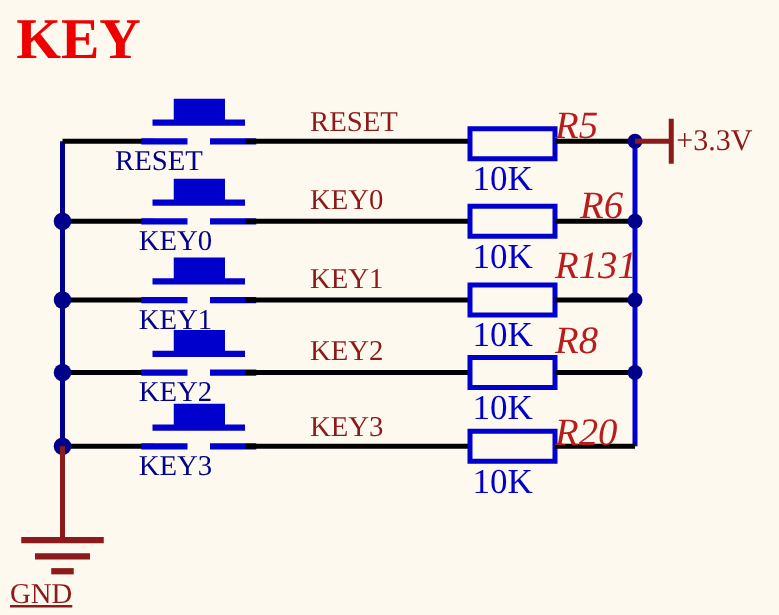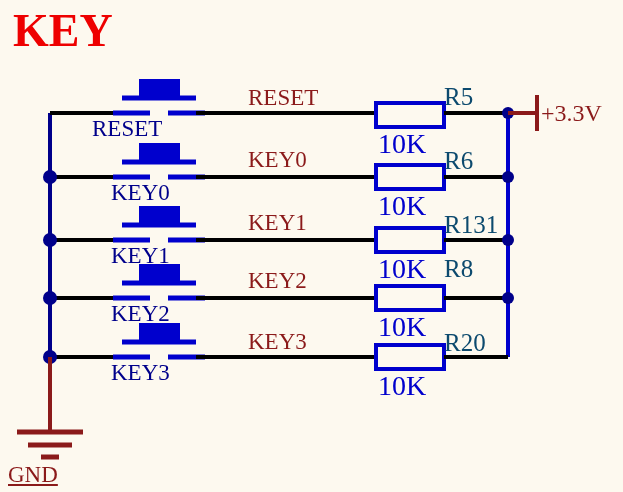--- a/index.html
+++ b/index.html
@@ -33,22 +33,23 @@
     font-size: 46px;
     font-weight: bold;
     color: #ee0000;
     letter-spacing: 0px;
   }
   .net-label {
     font-size: 23px;
     color: #8b1a1a;
   }
   .ref-label {
-    font-size: 25px;
-    color: #0c4a6e;
+    font-size: 31px;
+    color: #b91c1c;
+    font-style: italic;
   }
   .val-label {
     font-size: 28px;
     color: #0000cd;
   }
   .sw-label {
     font-size: 23px;
     color: #00008b;
   }
   .power-label {
@@ -148,26 +149,26 @@
 
   <div class="txt gnd-label" style="left:8px; top:463px;text-decoration:underline;">GND</div>
 
   <div class="txt sw-label" style="left:92px; top:117px;">RESET</div>
   <div class="txt net-label" style="left:248px; top:86px;">RESET</div>
   <div class="txt ref-label" style="left:444px; top:84px;">R5</div>
   <div class="txt val-label" style="left:378px; top:130px;">10K</div>
 
   <div class="txt sw-label" style="left:111px; top:181px;">KEY0</div>
   <div class="txt net-label" style="left:248px; top:148px;">KEY0</div>
-  <div class="txt ref-label" style="left:444px; top:148px;">R6</div>
+  <div class="txt ref-label" style="left:464px; top:148px;">R6</div>
   <div class="txt val-label" style="left:378px; top:192px;">10K</div>
 
   <div class="txt sw-label" style="left:111px; top:244px;">KEY1</div>
   <div class="txt net-label" style="left:248px; top:211px;">KEY1</div>
-  <div class="txt ref-label" style="left:444px; top:212px;">R131</div>
+  <div class="txt ref-label" style="left:444px; top:196px;">R131</div>
   <div class="txt val-label" style="left:378px; top:255px;">10K</div>
 
   <div class="txt sw-label" style="left:111px; top:302px;">KEY2</div>
   <div class="txt net-label" style="left:248px; top:269px;">KEY2</div>
   <div class="txt ref-label" style="left:444px; top:256px;">R8</div>
   <div class="txt val-label" style="left:378px; top:313px;">10K</div>
 
   <div class="txt sw-label" style="left:111px; top:361px;">KEY3</div>
   <div class="txt net-label" style="left:248px; top:330px;">KEY3</div>
   <div class="txt ref-label" style="left:444px; top:330px;">R20</div>

